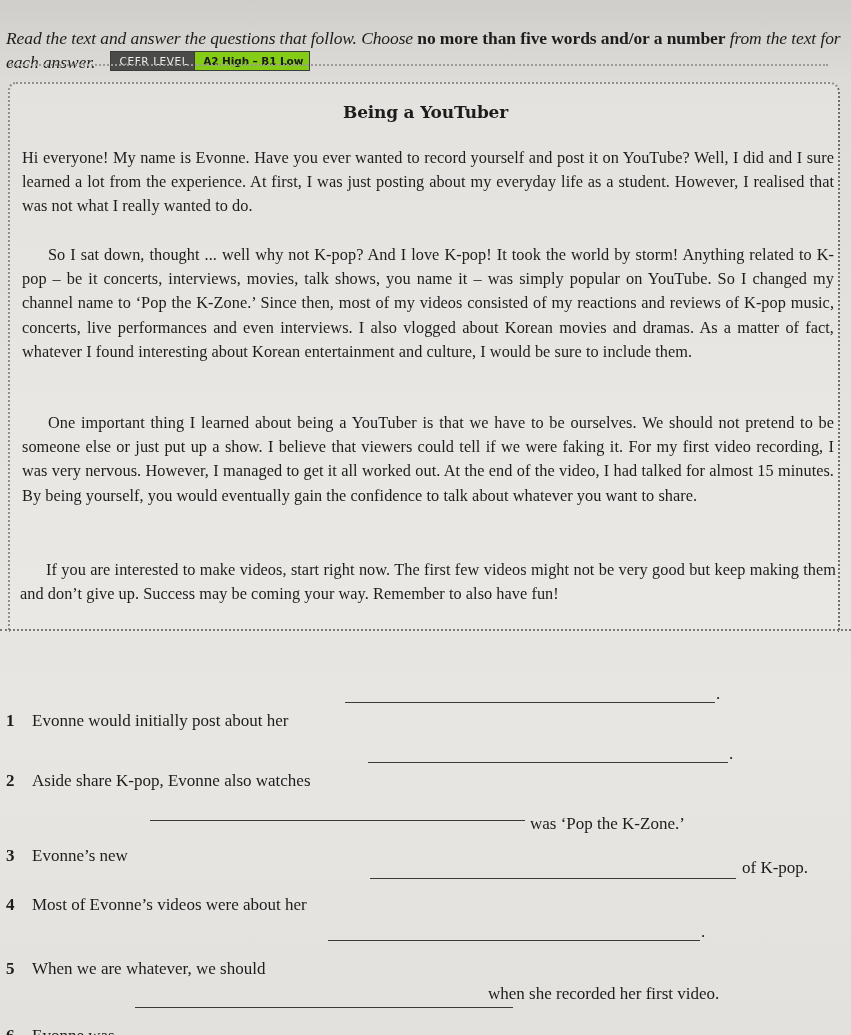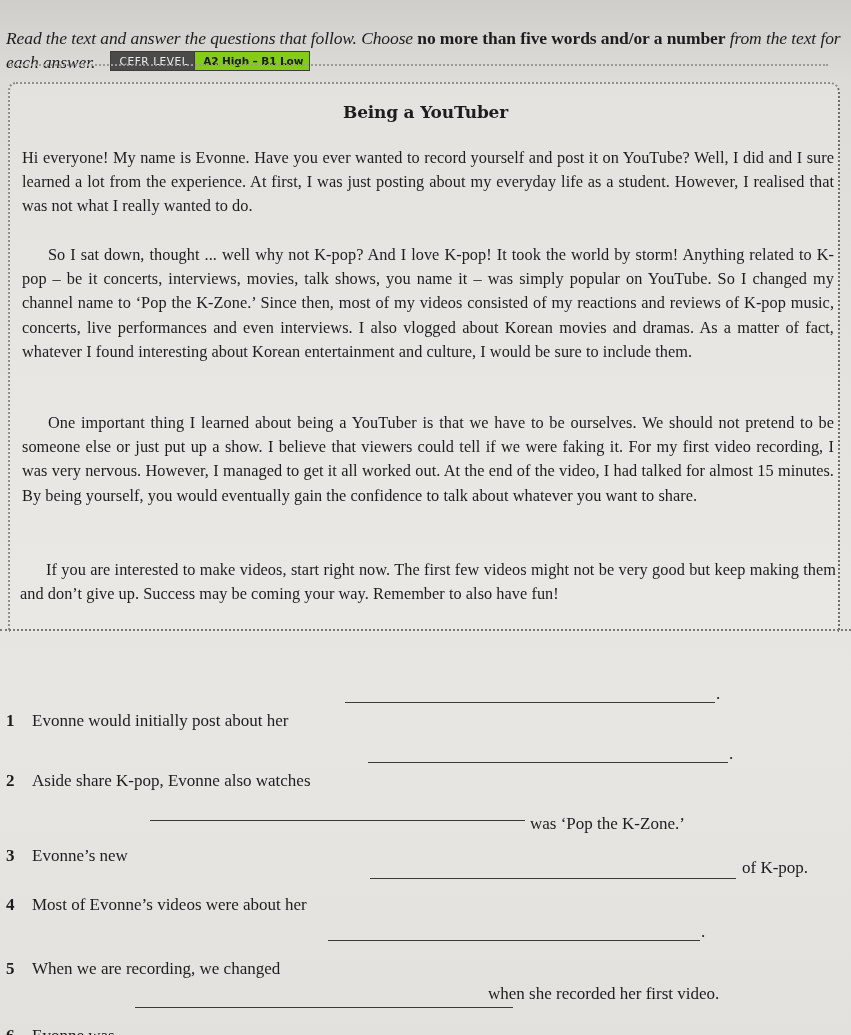--- a/index.html
+++ b/index.html
@@ -191,21 +191,21 @@
 <div class="blank" style="left:150px; top:820px; width:375px;"></div>
 <div class="after" style="left:530px; top:798px;margin-top:16px;">was ‘Pop the K-Zone.’</div>
 
 <div class="question" style="top:864px;">
   <span class="num">4</span><span>Most of Evonne’s videos were about her</span>
 </div>
 <div class="blank" style="left:370px; top:878px; width:366px;"></div>
 <div class="after" style="left:742px; top:858px;">of K-pop.</div>
 
 <div class="question" style="top:928px;">
-  <span class="num">5</span><span>When we are recording, we changed</span>
+  <span class="num">5</span><span>When we are whatever, we should</span>
 </div>
 <div class="blank" style="left:328px; top:940px; width:372px;"></div>
 <div class="after" style="left:701px; top:922px;">.</div>
 
 <div class="question" style="top:995px;">
   <span class="num">6</span><span>Evonne was</span>
 </div>
 <div class="blank" style="left:135px; top:1007px; width:378px;"></div>
 <div class="after" style="left:488px; top:984px;">when she recorded her first video.</div>
 

